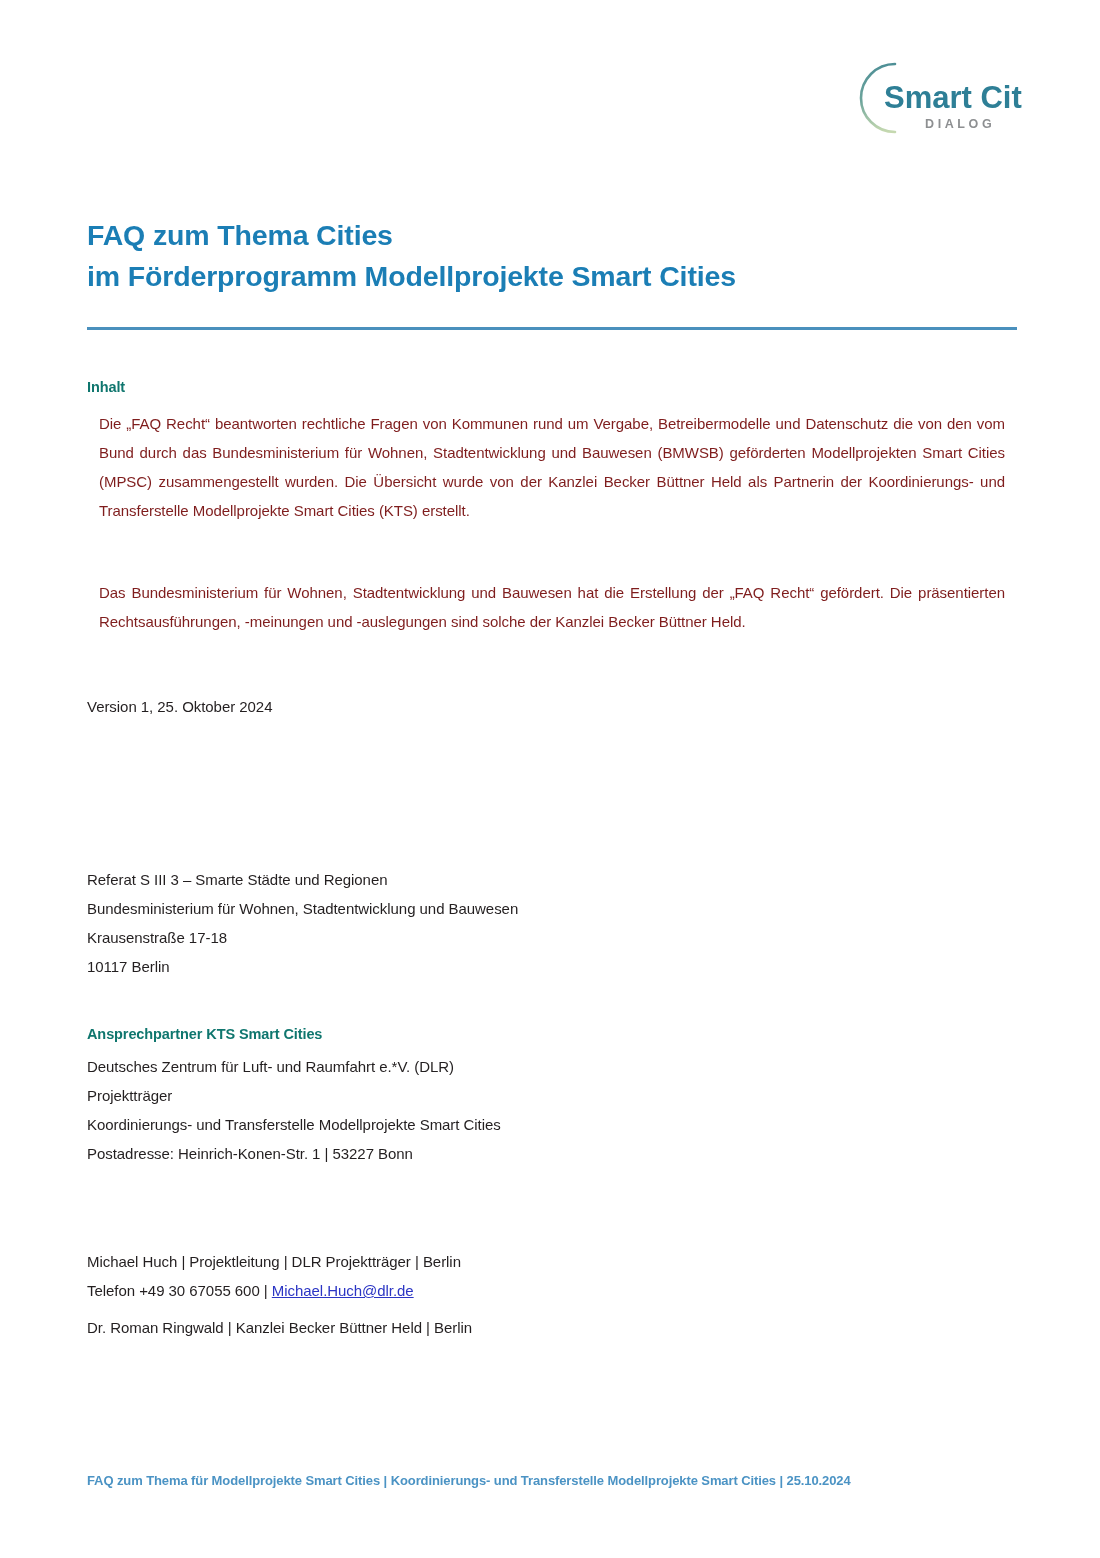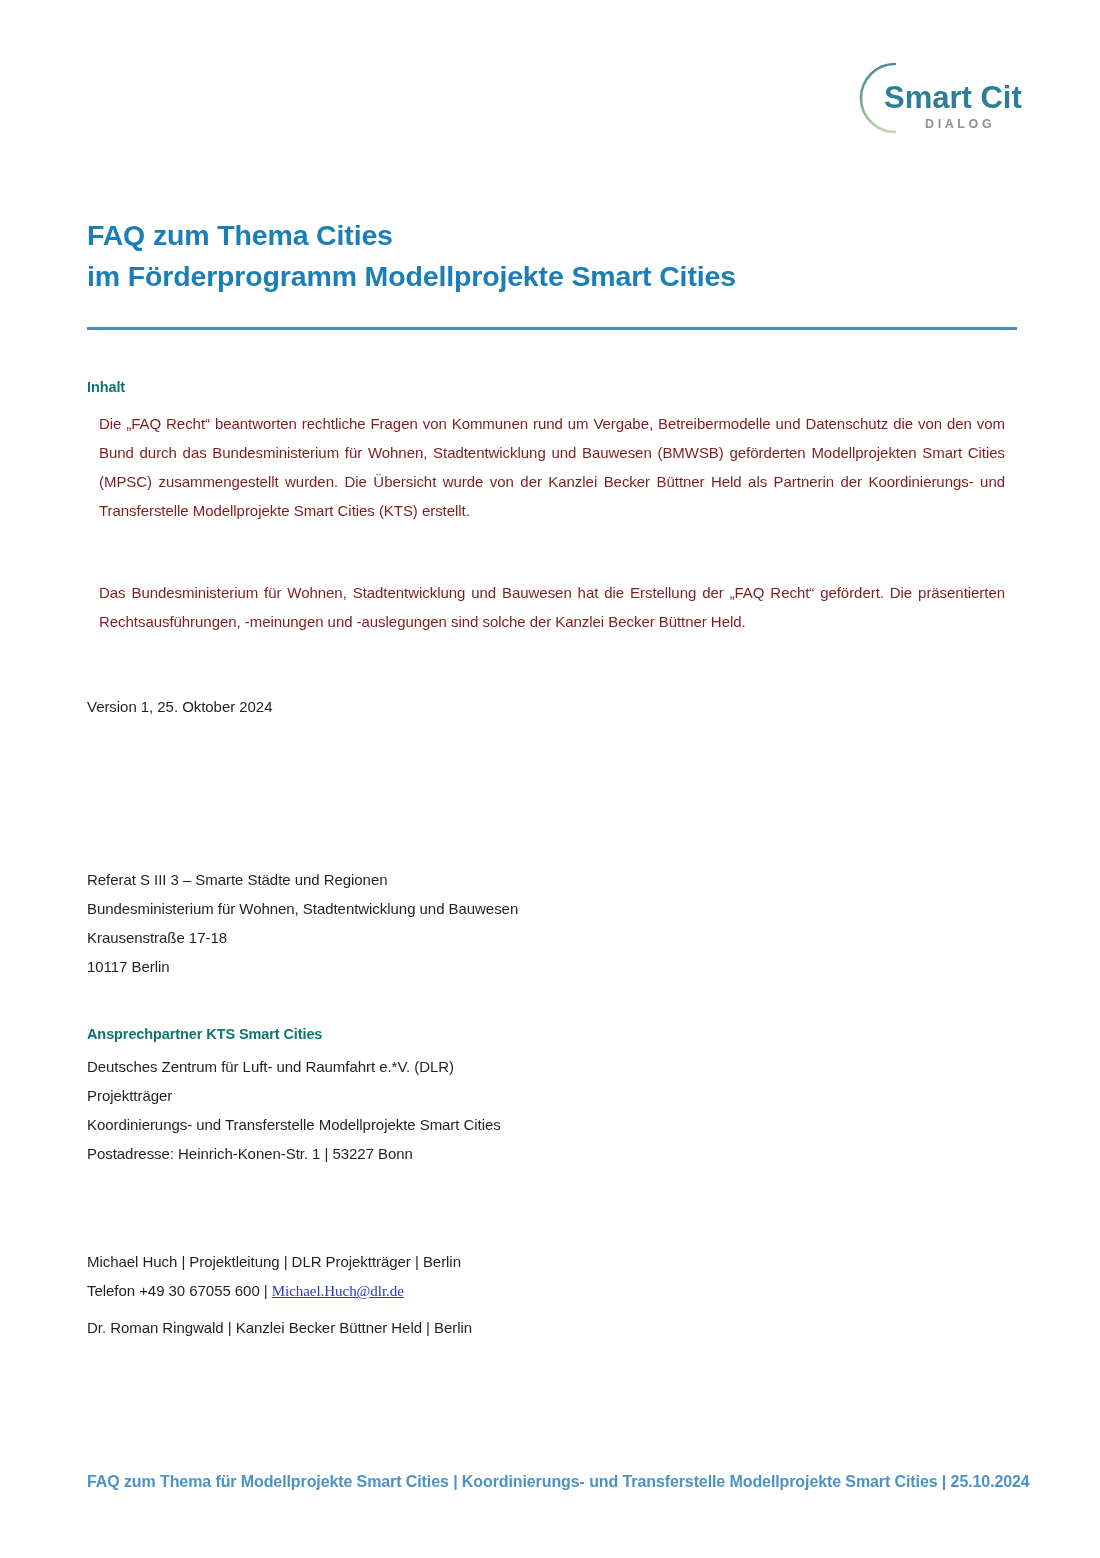--- a/index.html
+++ b/index.html
@@ -98,30 +98,29 @@
   }
   .block-version { top: 692px; }
   .block-address { top: 865px; }
   .block-contact { top: 1025px; }
   .block-person1 { top: 1247px; }
   .block-person2 { top: 1313px; }
 
   a.mail {
     color: #2b35c4;
     text-decoration: underline;
-    font-family: Liberation Serif, serif;
   }
 
   
   .footer {
     position: absolute;
     left: 87px;
     top: 1473px;
     width: 930px;
-    font-size: 16px;
+    font-size: 13px;
     font-weight: bold;
     color: #4b93c4;
     letter-spacing: -0.1px;
     white-space: nowrap;
   }
 </style>
 </head>
 <body>
 
 <div class="page">

